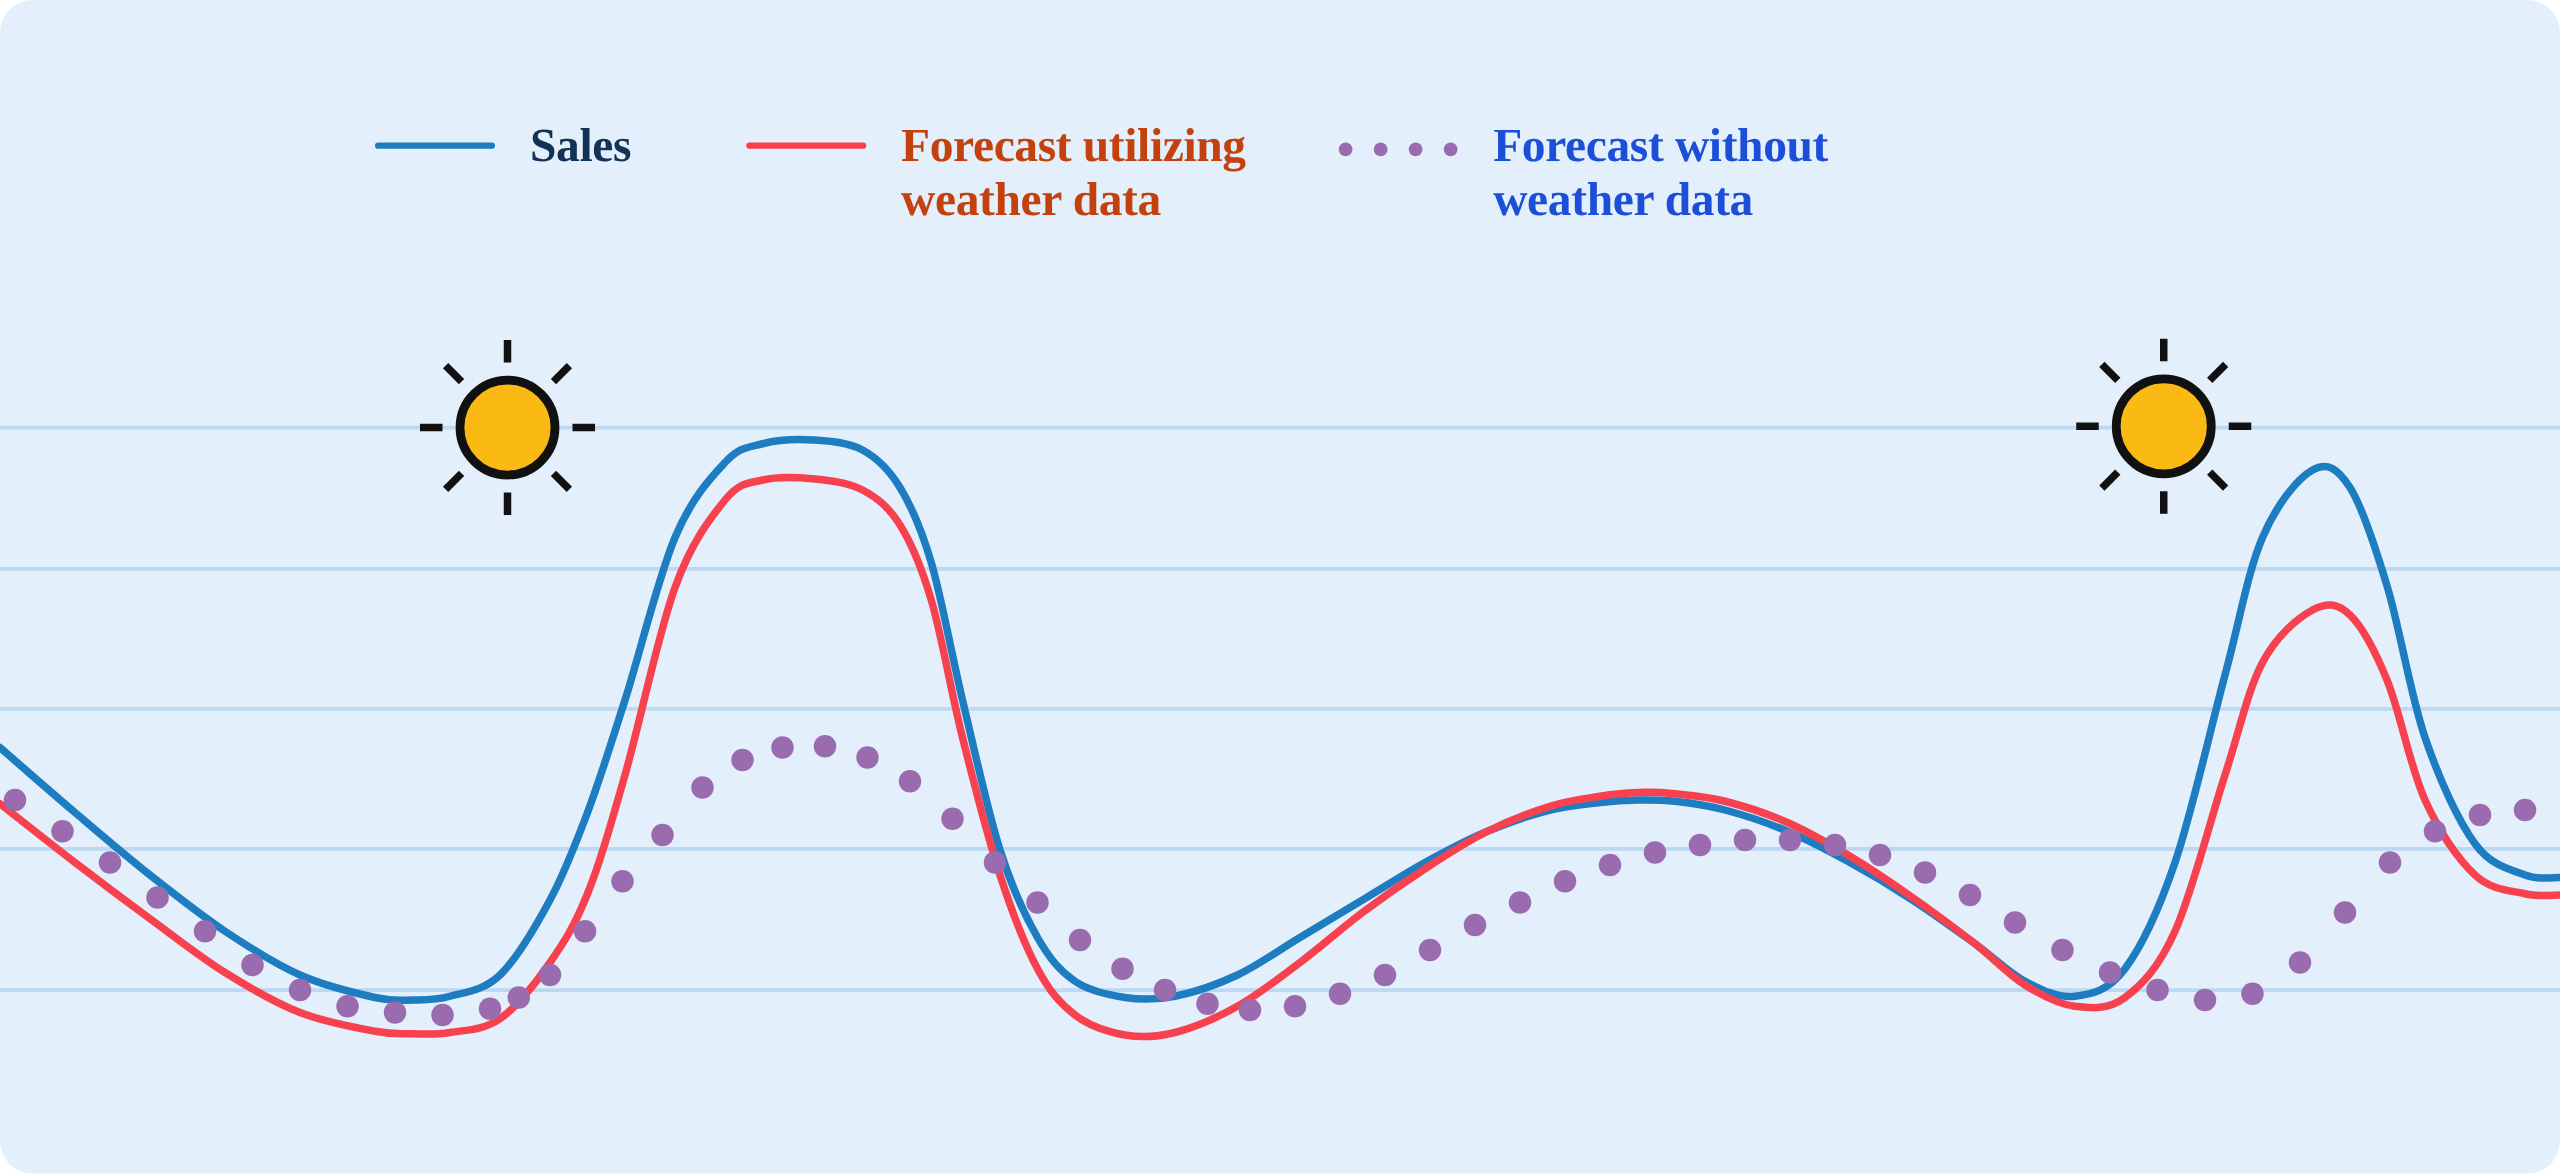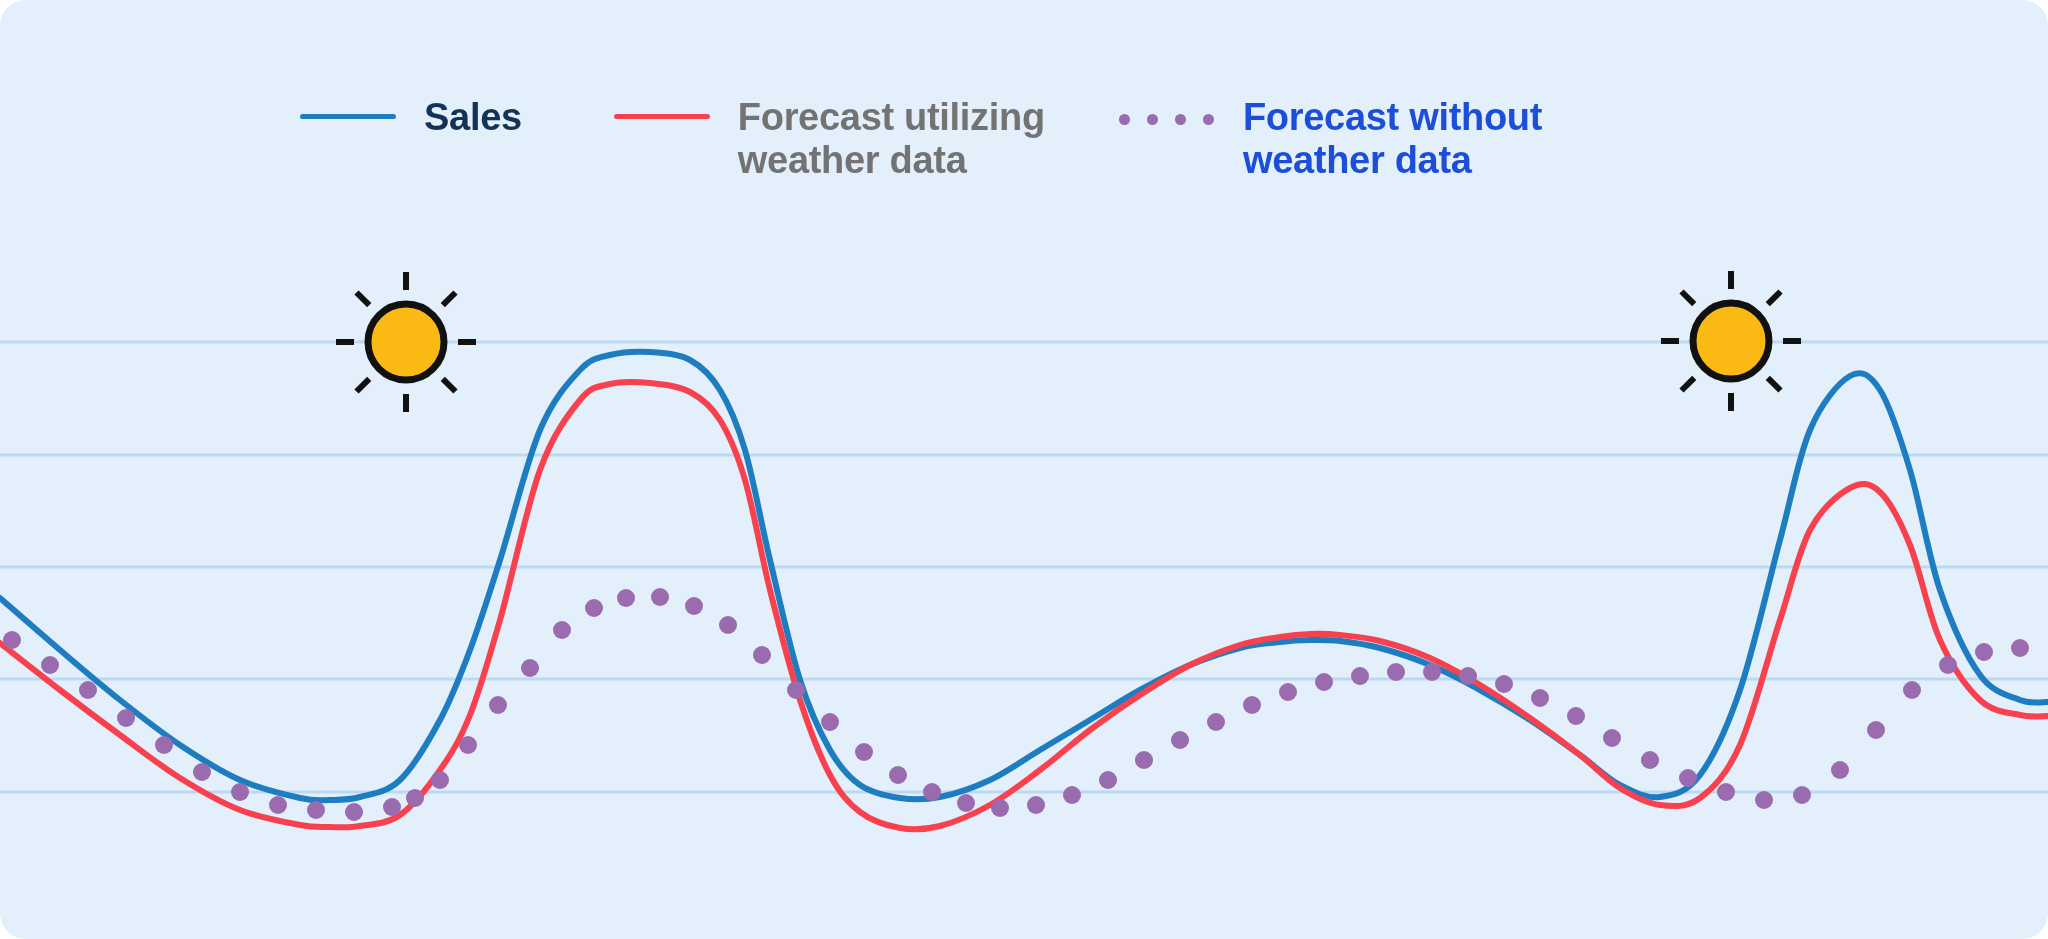--- a/index.html
+++ b/index.html
@@ -1,17 +1,17 @@
 <!DOCTYPE html>
 <html><head>
 <meta charset="utf-8">
 <style>
   html,body{margin:0;padding:0;background:#ffffff;}
   body{width:2048px;height:939px;overflow:hidden;font-family:"Liberation Sans",sans-serif;}
-  #stage{position:relative;width:2048px;height:695px;}
+  #stage{position:relative;width:2048px;height:695px;font-family:Liberation Serif, serif;}
   #card{
     position:absolute;left:0;top:0;width:2048px;height:939px;
     background:#E3EFFB;border-radius:26px;overflow:hidden;
   }
   #plot{position:absolute;left:0;top:0;width:2048px;height:939px;}
   .legend{
     position:absolute;left:300px;top:96px;display:flex;align-items:flex-start;
     gap:0px;z-index:5;
   }
   .legend-item{display:flex;align-items:flex-start;}
@@ -147,21 +147,21 @@
         <span class="swatch">
           <span class="swatch-line" id="sw0" style="background: rgb(30, 124, 192);"></span>
         </span>
         <span class="legend-label" style="color: rgb(18, 50, 86);">Sales</span>
       </div>
 
       <div class="legend-item it1">
         <span class="swatch">
           <span class="swatch-line" id="sw1" style="background: rgb(248, 65, 78);"></span>
         </span>
-        <span class="legend-label" style="color: #737373;">Forecast utilizing
+        <span class="legend-label" style="color: #c2410c;">Forecast utilizing
 weather data</span>
       </div>
 
       <div class="legend-item it2">
         <span class="swatch">
           <span class="swatch-dots" id="sw2">
             <i style="background: rgb(155, 107, 176);"></i>
               <i style="background: rgb(155, 107, 176);"></i>
               <i style="background: rgb(155, 107, 176);"></i>
               <i style="background: rgb(155, 107, 176);"></i>

